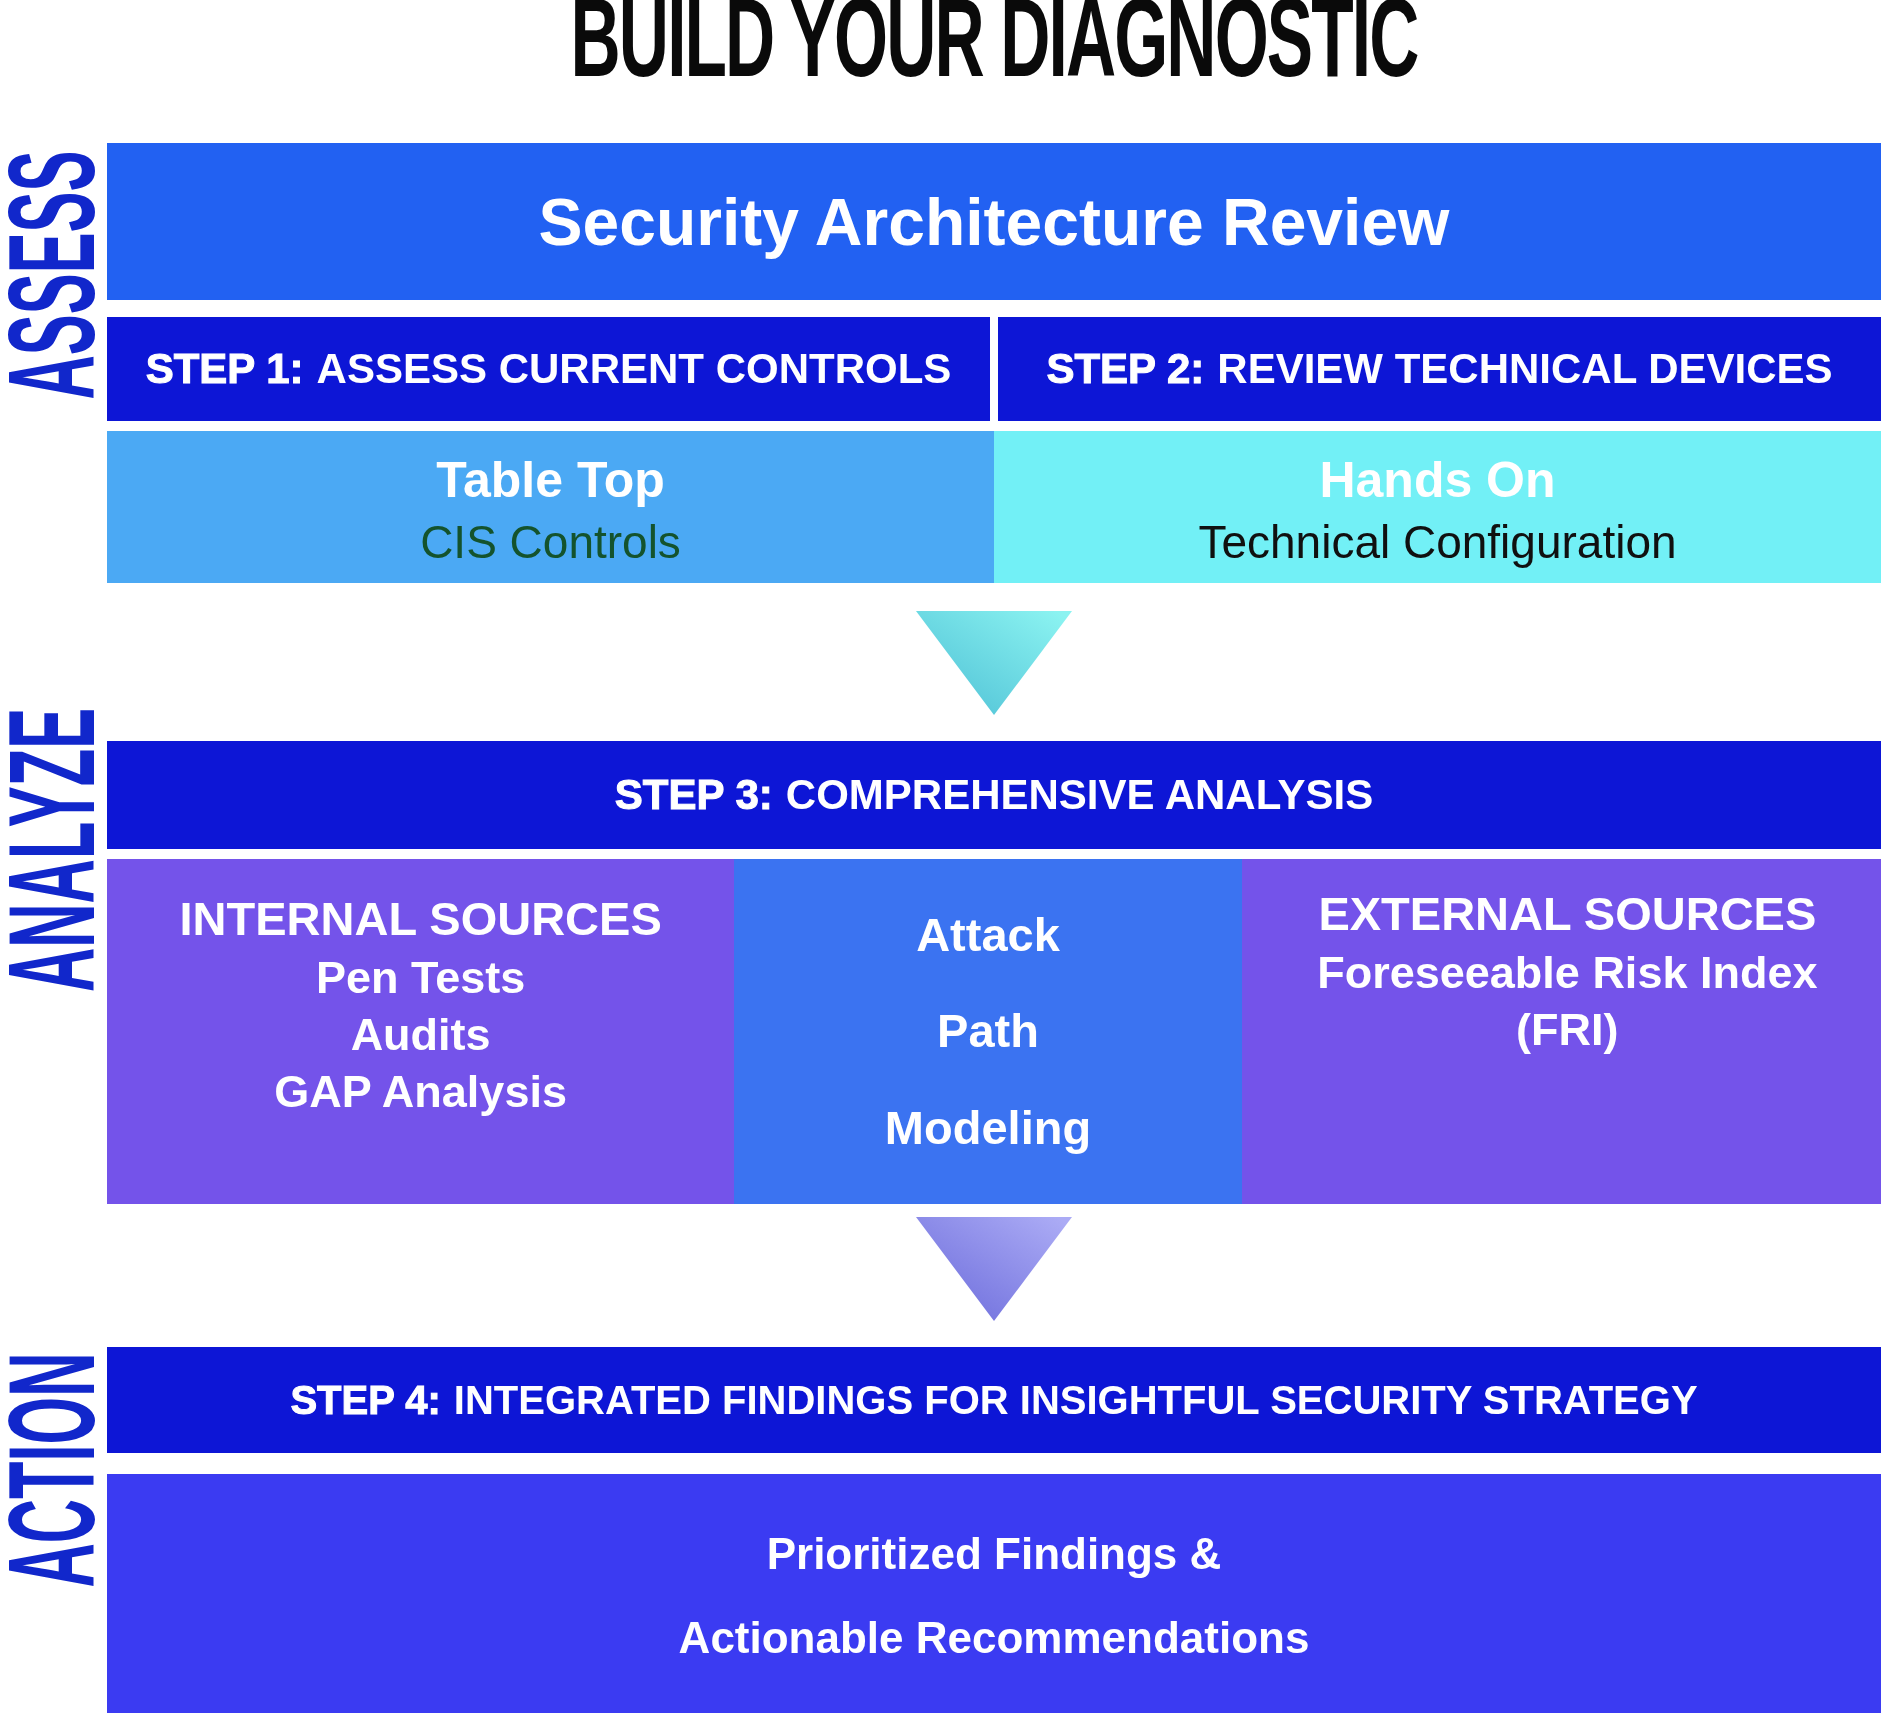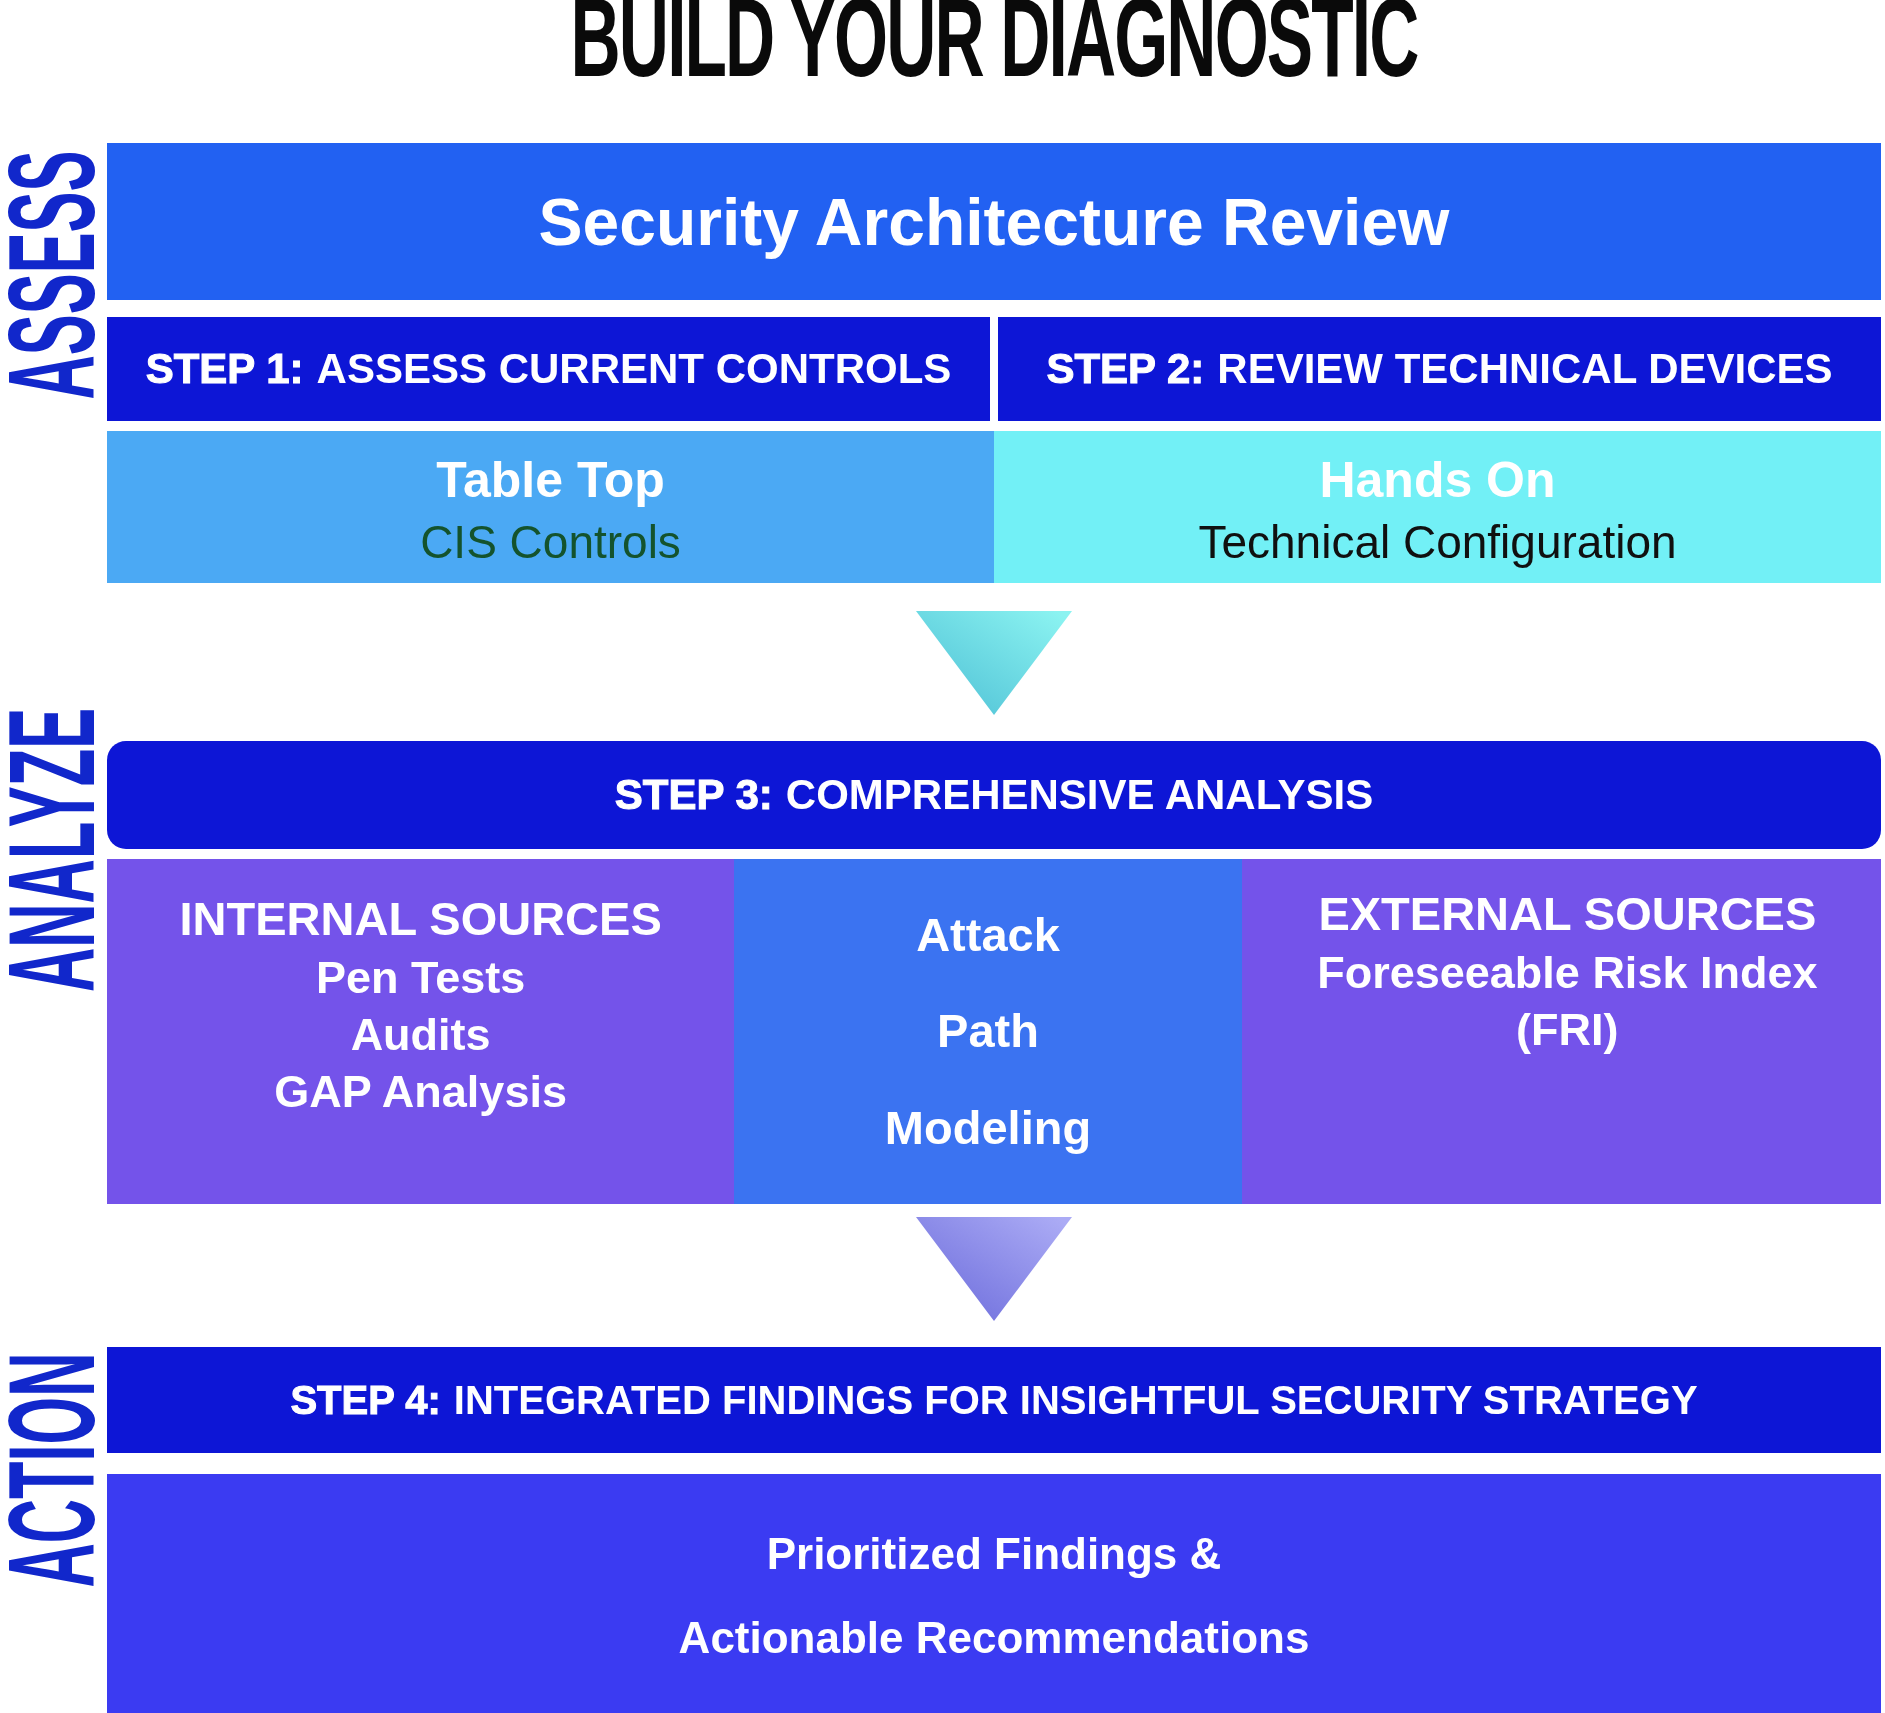--- a/index.html
+++ b/index.html
@@ -120,21 +120,21 @@
       <div class="method" style="background-color: rgb(114, 240, 246);">
         <div class="m-title">Hands On</div>
         <div class="m-sub" style="color: rgb(16, 16, 16);">Technical Configuration</div>
       </div>
     </div>
 
     <div class="arrow-row first">
       <div class="arrow" style="--c1: #8bf3f1; --c2: #4ec0d5;"></div>
     </div>
 
-    <div class="step-bar full bar3" style="background-color: rgb(13, 22, 214); border-radius: 19px;">
+    <div class="step-bar full bar3" style="background-color: rgb(13, 22, 214);">
       <span class="step-prefix">STEP 3:</span>
       <span class="step-rest">COMPREHENSIVE ANALYSIS</span>
     </div>
 
     <div class="analyze-row">
       <div class="a-col a-internal" style="background-color: rgb(116, 83, 234);">
         <div class="a-heading">INTERNAL SOURCES</div>
         <div class="a-item">Pen Tests</div>
         <div class="a-item">Audits</div>
         <div class="a-item">GAP Analysis</div>

